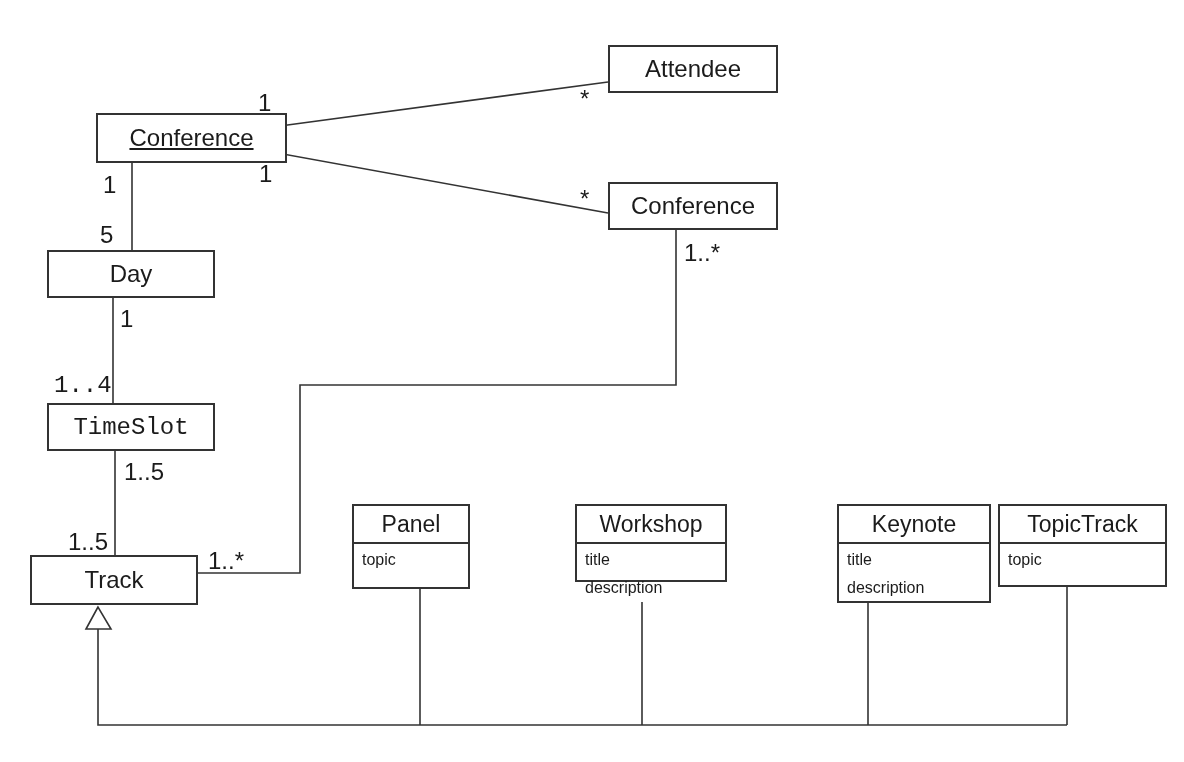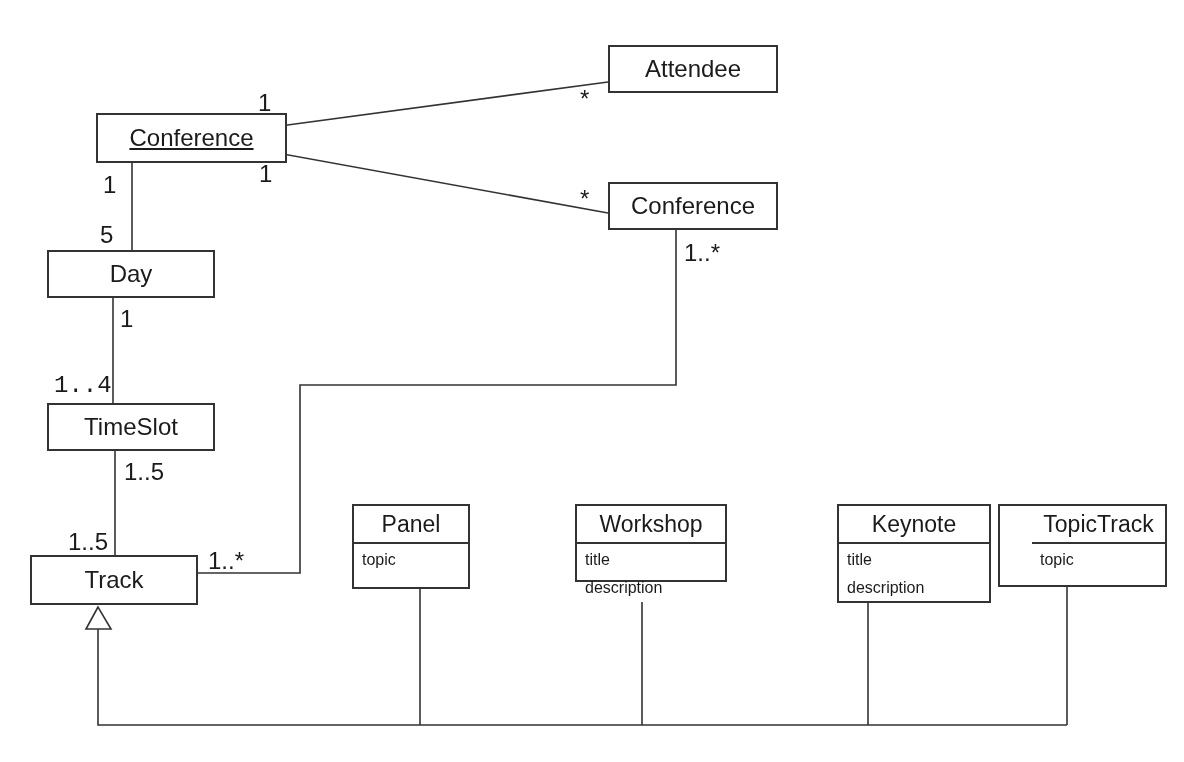--- a/index.html
+++ b/index.html
@@ -103,21 +103,21 @@
   </div>
 
   <div class="uml-class" style="left:608px; top:182px; width:170px; height:48px;">
     <div class="uml-name">Conference</div>
   </div>
 
   <div class="uml-class" style="left:47px; top:250px; width:168px; height:48px;">
     <div class="uml-name">Day</div>
   </div>
 
-  <div class="uml-class" style="left:47px; top:403px; width:168px; height:48px;">
+  <div class="uml-class" style="left:47px; top:403px; width:168px; height:48px;font-family:Liberation Mono, monospace;">
     <div class="uml-name">TimeSlot</div>
   </div>
 
   <div class="uml-class" style="left:30px; top:555px; width:168px; height:50px;">
     <div class="uml-name">Track</div>
   </div>
 
   <div class="uml-class" style="left:352px; top:504px; width:118px; height:85px;">
     <div class="uml-name header">Panel</div>
     <div class="uml-attrs">
@@ -134,21 +134,21 @@
   </div>
 
   <div class="uml-class" style="left:837px; top:504px; width:154px; height:99px;">
     <div class="uml-name header">Keynote</div>
     <div class="uml-attrs">
       <div class="uml-attr">title</div>
       <div class="uml-attr">description</div>
     </div>
   </div>
 
-  <div class="uml-class" style="left:998px; top:504px; width:169px; height:83px;padding-left:32px;">
+  <div class="uml-class" style="left:998px; top:504px; width:169px; height:83px;">
     <div class="uml-name header">TopicTrack</div>
     <div class="uml-attrs">
       <div class="uml-attr">topic</div>
     </div>
   </div>
 
   <span class="mult" style="left:258px; top:90px;">1</span>
   <span class="mult" style="left:580px; top:86px;">*</span>
 
   <span class="mult" style="left:259px; top:161px;">1</span>

